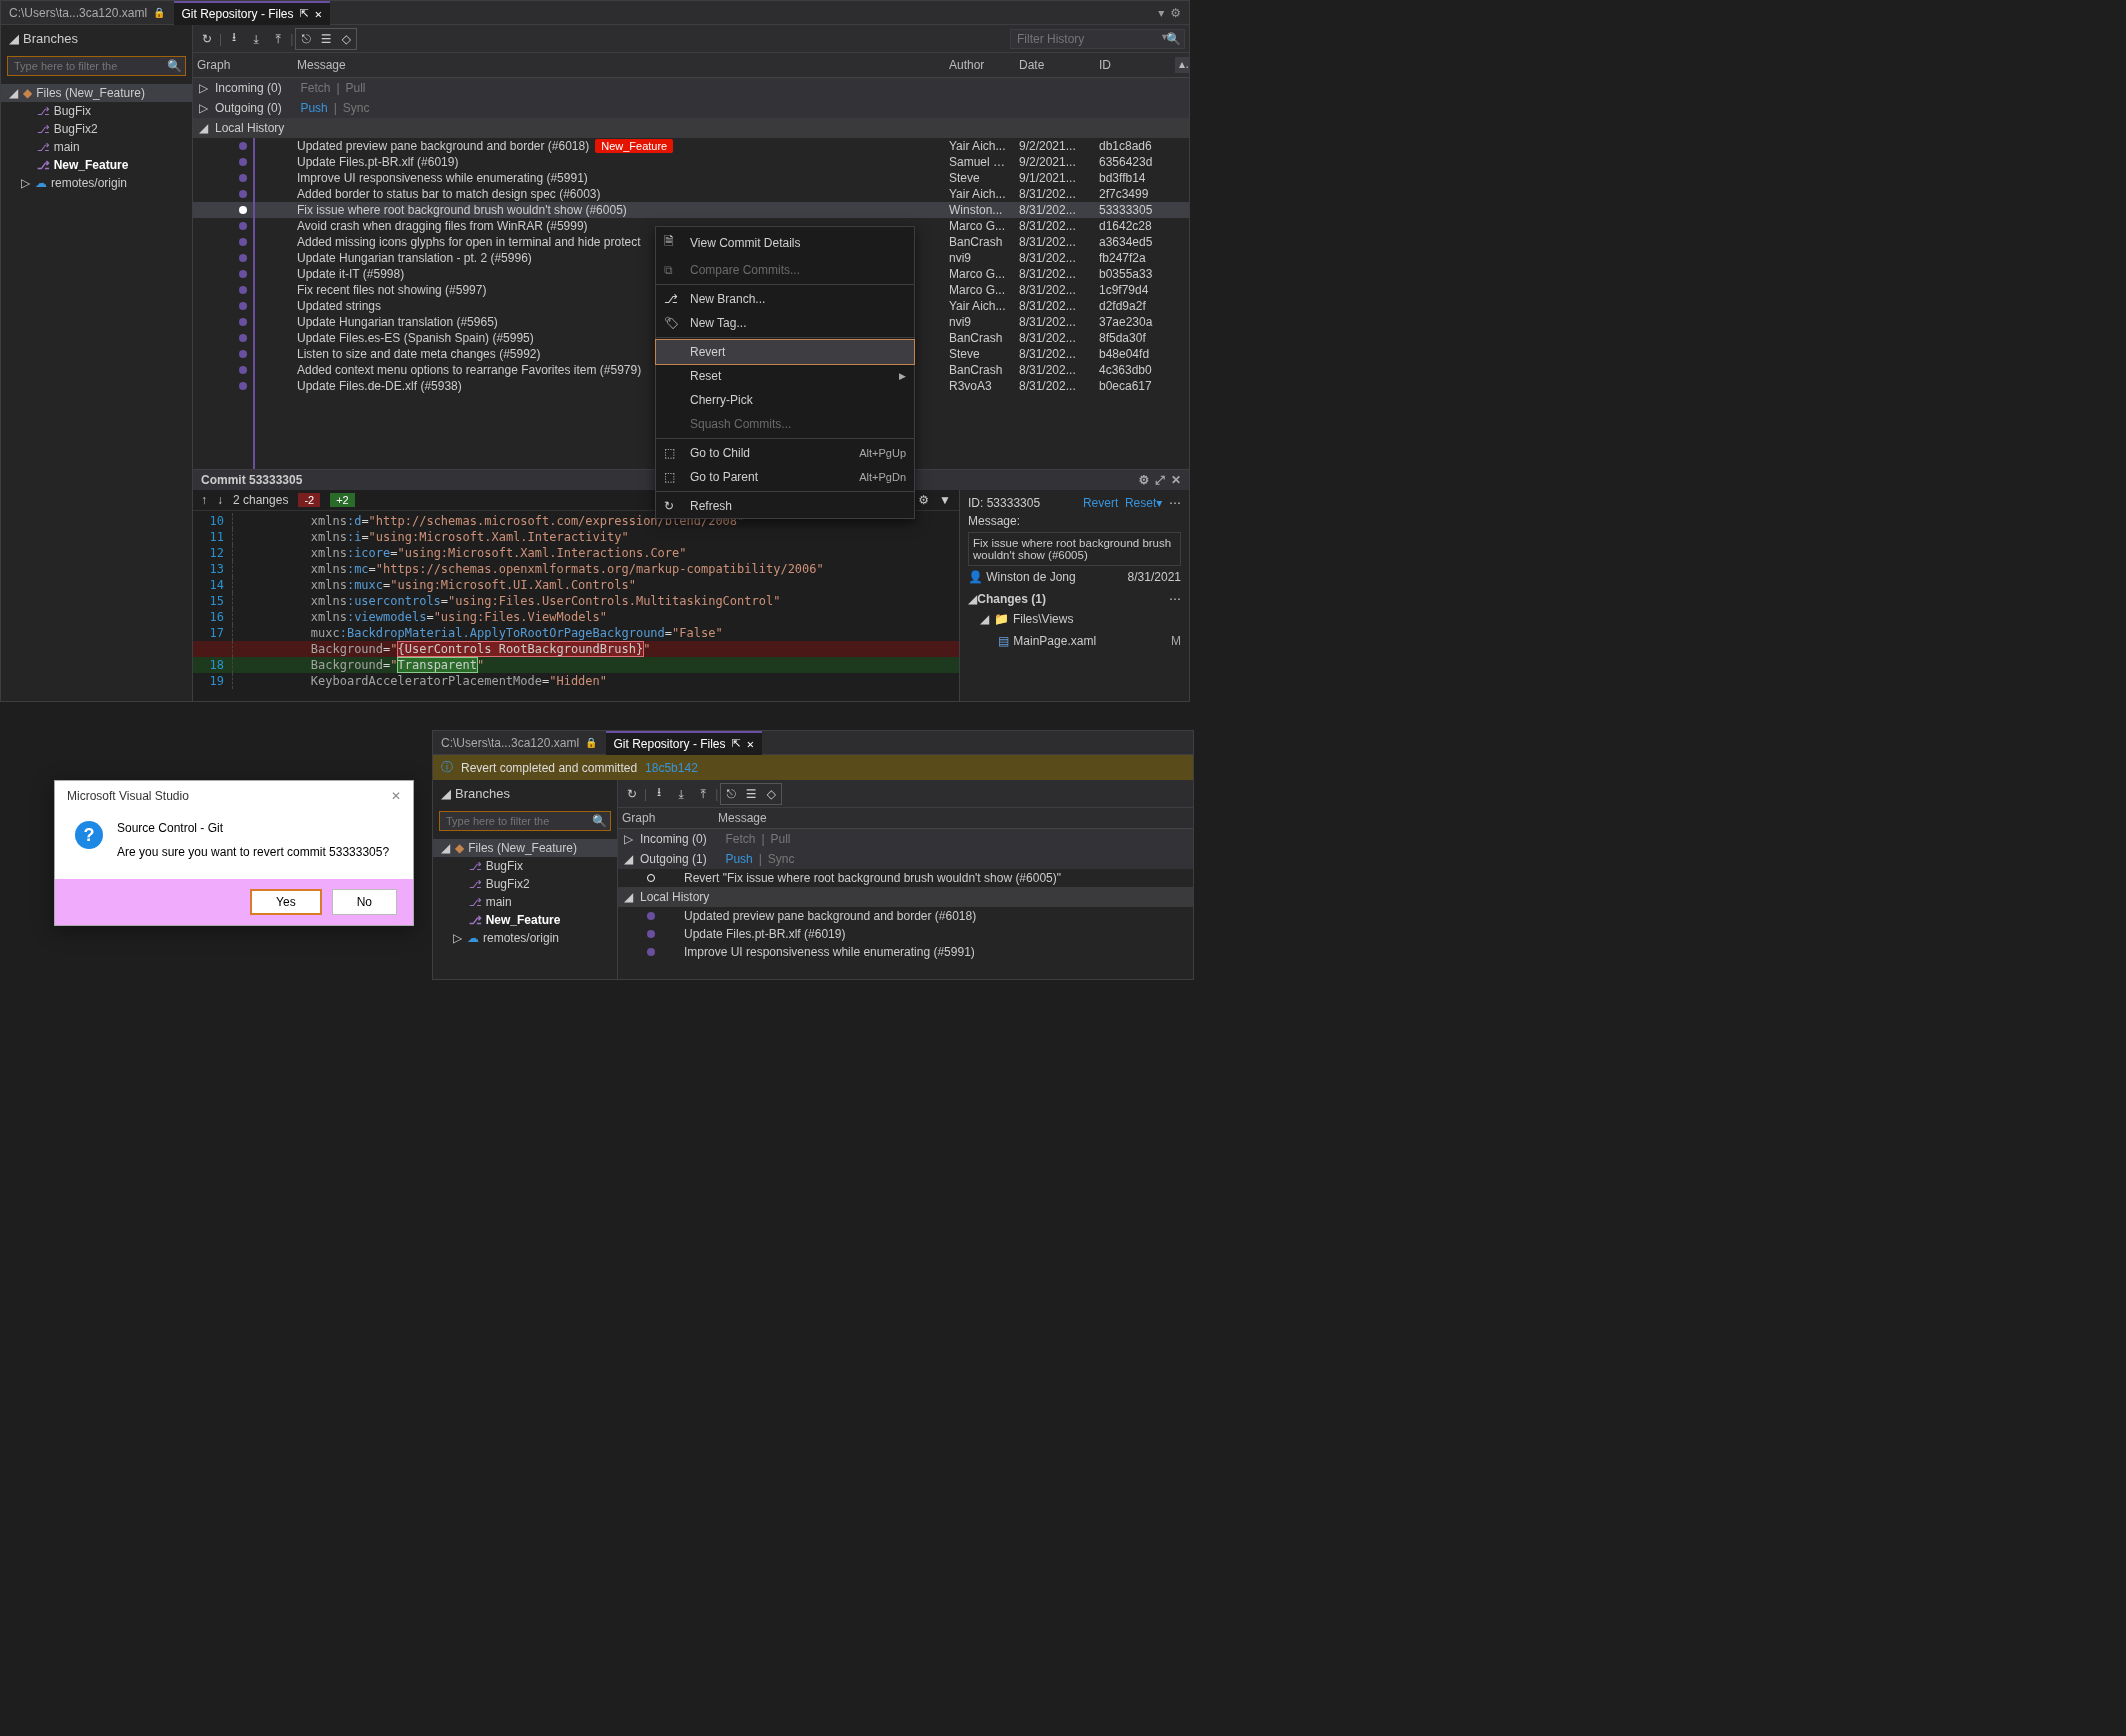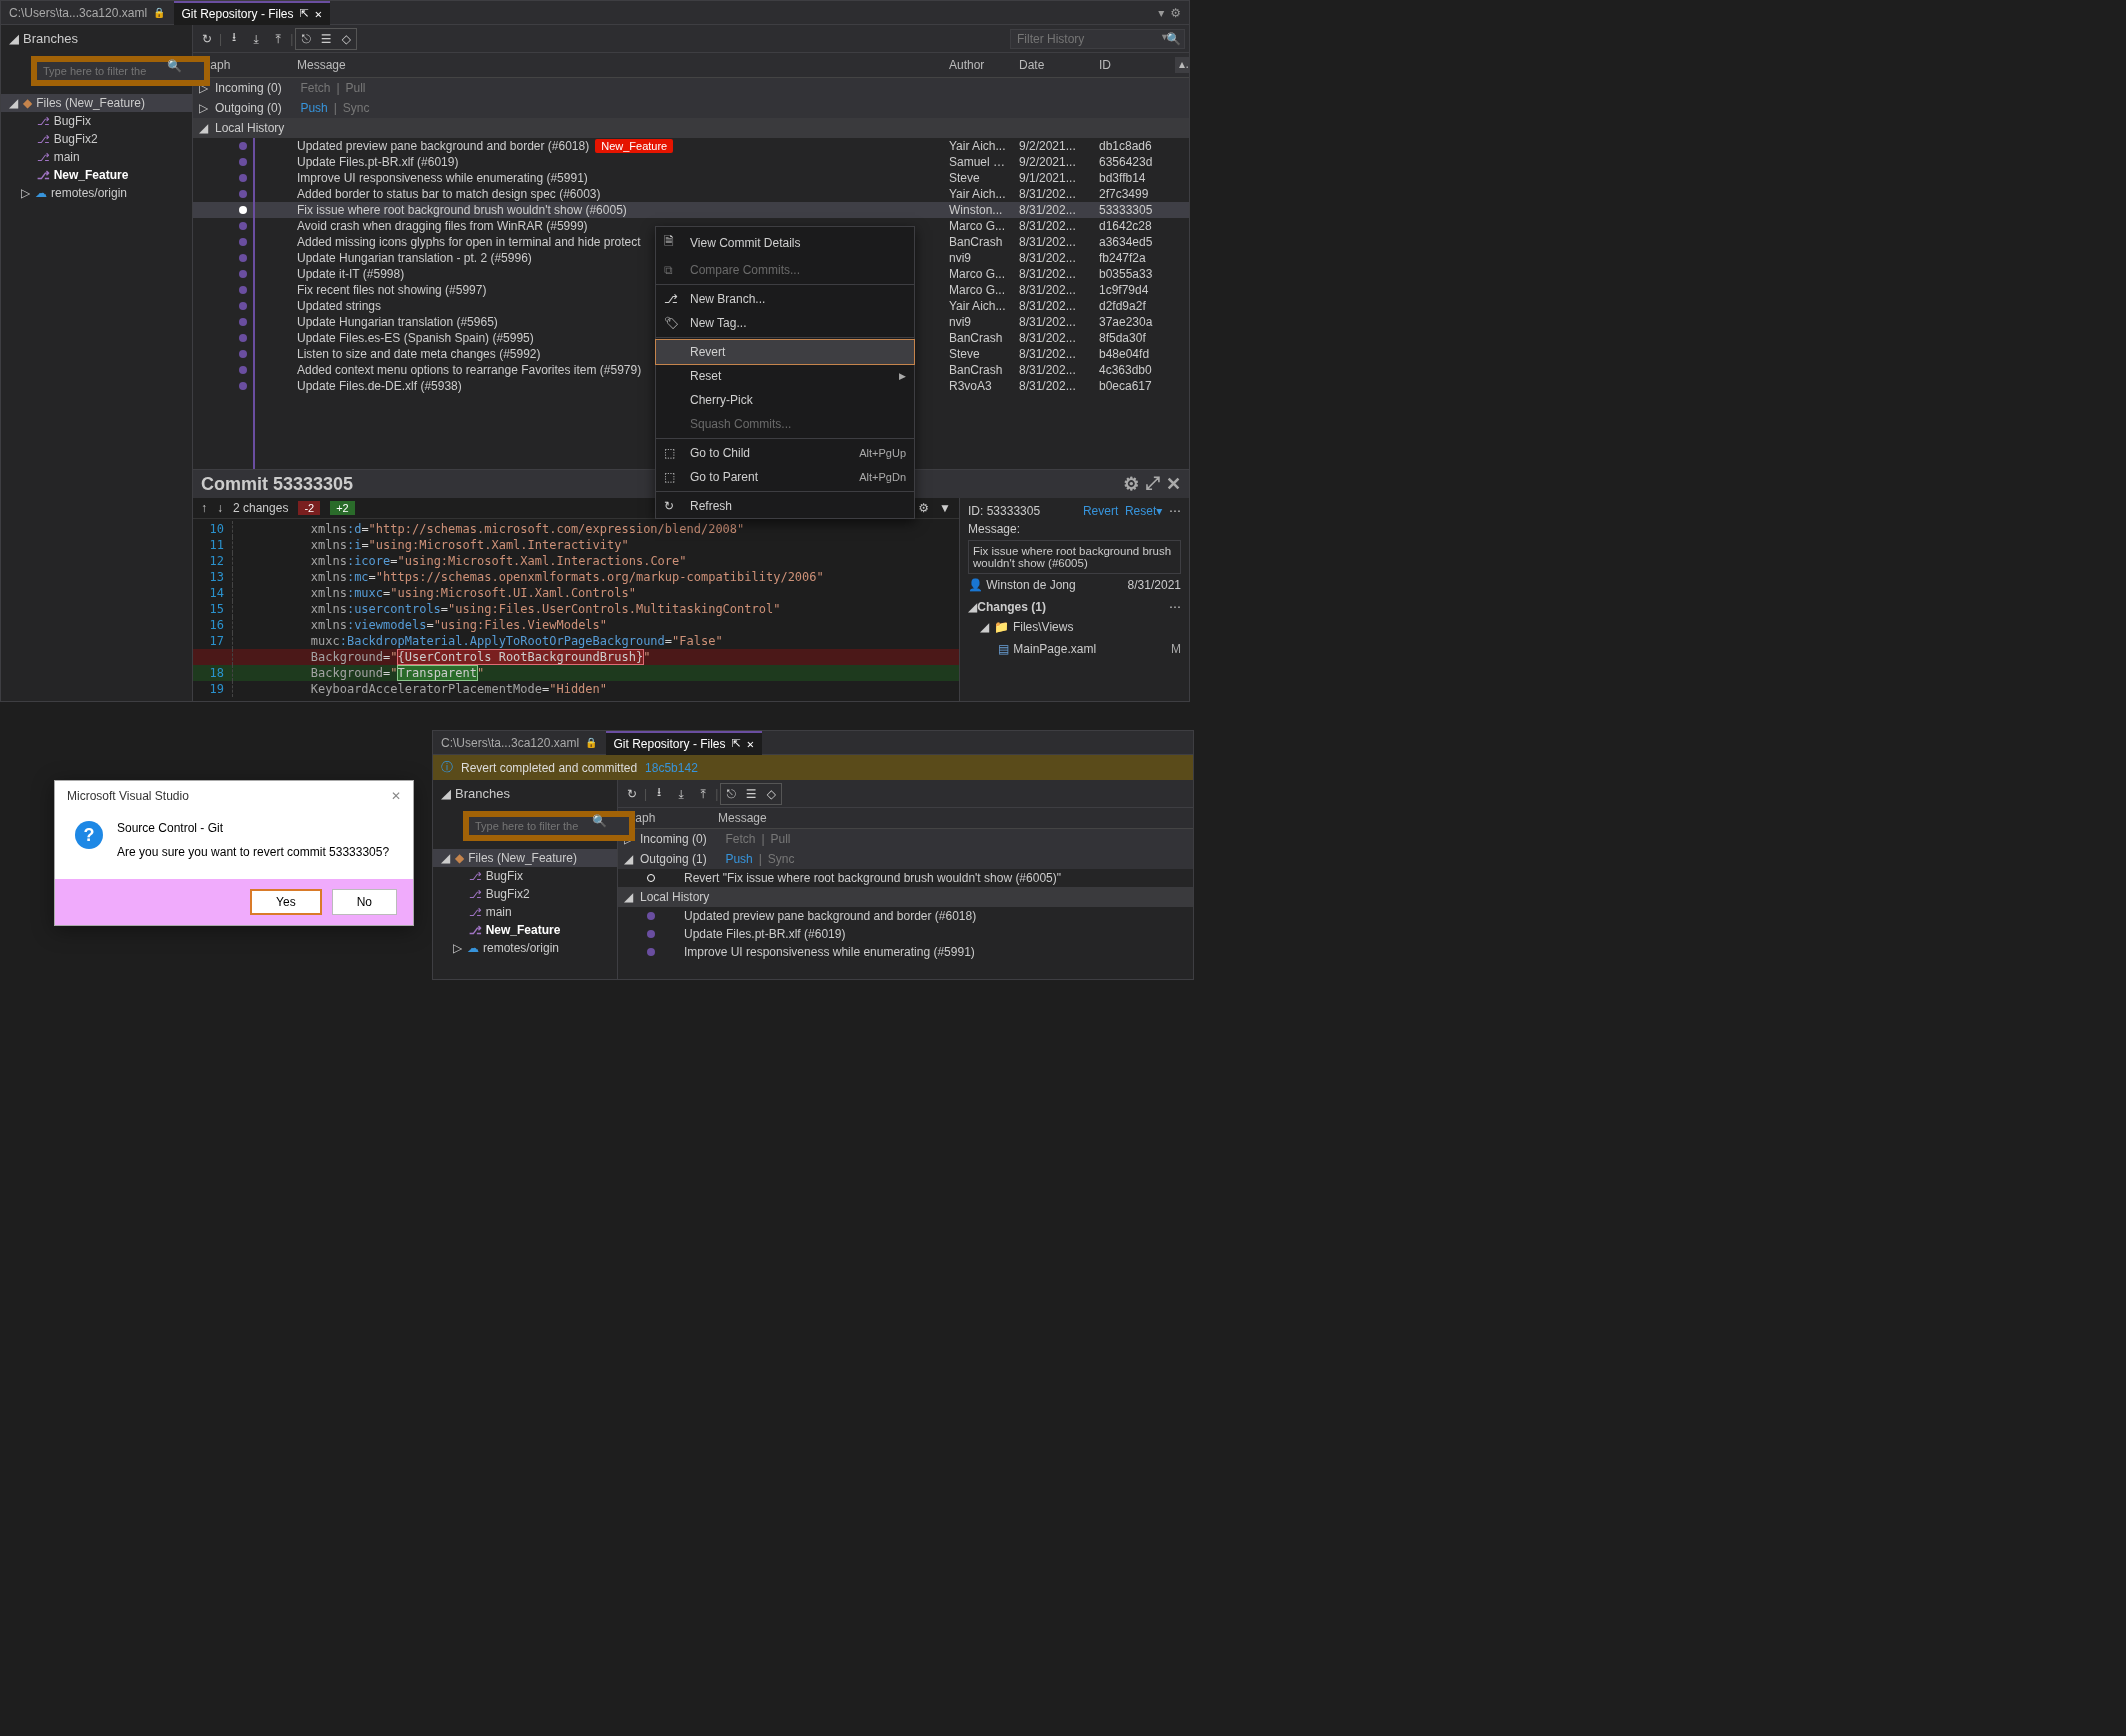--- a/index.html
+++ b/index.html
@@ -17,21 +17,21 @@
 .tab .pin { font-size: 11px; }
 .tab .lock { font-size: 10px; }
 .titlebar-right { margin-left: auto; display: flex; gap: 6px; padding-right: 8px; color: #999; }
 
 .main-body { display: flex; flex: 1; overflow: hidden; }
 
 
 .branches { width: 192px; background: #252526; border-right: 1px solid #3e3e42; display: flex; flex-direction: column; }
 .branches-header { padding: 6px 8px; display: flex; align-items: center; gap: 4px; font-size: 13px; }
 .search-box { margin: 4px 6px; position: relative; }
-.search-box input { width: 100%; background: #333337; border: 6px solid #a16207; color: #ccc; padding: 3px 20px 3px 6px; font-size: 11px; margin-left: 24px; }
+.search-box input { width: 100%; background: #333337; border: 1px solid #a16207; color: #ccc; padding: 3px 20px 3px 6px; font-size: 11px; }
 .search-box .mag { position: absolute; right: 4px; top: 3px; color: #999; }
 .tree { padding: 4px 0; font-size: 12px; }
 .tree-row { display: flex; align-items: center; padding: 2px 4px 2px 8px; gap: 4px; cursor: pointer; }
 .tree-row.indent1 { padding-left: 36px; }
 .tree-row.selected { background: #3f3f46; }
 .tree-row.bold { font-weight: 600; color: #fff; }
 .caret { width: 10px; display: inline-block; color: #ccc; }
 .icon-folder { color: #c5844c; }
 .icon-branch { color: #a074c4; font-size: 11px; }
 .icon-cloud { color:#3794db;}
@@ -68,21 +68,21 @@
 .context-menu { position:absolute; background:#1b1b1c; border:1px solid #3e3e42; box-shadow:0 4px 12px rgba(0,0,0,0.6); width:260px; z-index:50;}
 .context-menu .item { display:grid; grid-template-columns:26px 1fr auto; align-items:center; padding:5px 8px; font-size:12px; color:#d0d0d0;}
 .context-menu .item.disabled { color:#6a6a6a;}
 .context-menu .item.highlight { background:#3e3e42; outline:1px solid #c5844c;}
 .context-menu .sep { height:1px; background:#3e3e42; margin:2px 0;}
 .context-menu .shortcut { color:#aaa; font-size:11px;}
 .context-menu .sub { font-size:9px; color:#aaa;}
 
 
 .diff-panel { border-top:1px solid #3e3e42; background:#1e1e1e; display:flex; flex-direction:column; flex:0 0 232px;}
-.diff-header { background:#333337; padding:3px 8px; font-size:18px; font-weight:600; display:flex; align-items:center;}
+.diff-header { background:#333337; padding:3px 8px; font-size:12px; font-weight:600; display:flex; align-items:center;}
 .diff-header .right-icons { margin-left:auto; display:flex; gap:6px; color:#aaa;}
 .diff-toolbar { display:flex; align-items:center; gap:10px; padding:3px 8px; border-bottom:1px solid #333;}
 .chg-badge { padding:1px 6px; font-size:11px;}
 .chg-neg { background:#7a1f1f; color:#fff;}
 .chg-pos { background:#2a6b2a; color:#fff;}
 .diff-body { display:flex; flex:1;}
 .code-area { flex:1; font-family:Consolas,monospace; font-size:12px; line-height:16px; padding:2px 0 2px 0; overflow:hidden; position:relative;}
 .code-line { display:flex;}
 .lineno { width:40px; text-align:right; color:#2a92ce; padding-right:8px;}
 .lineno.gutter { border-right:1px dashed #444;}

